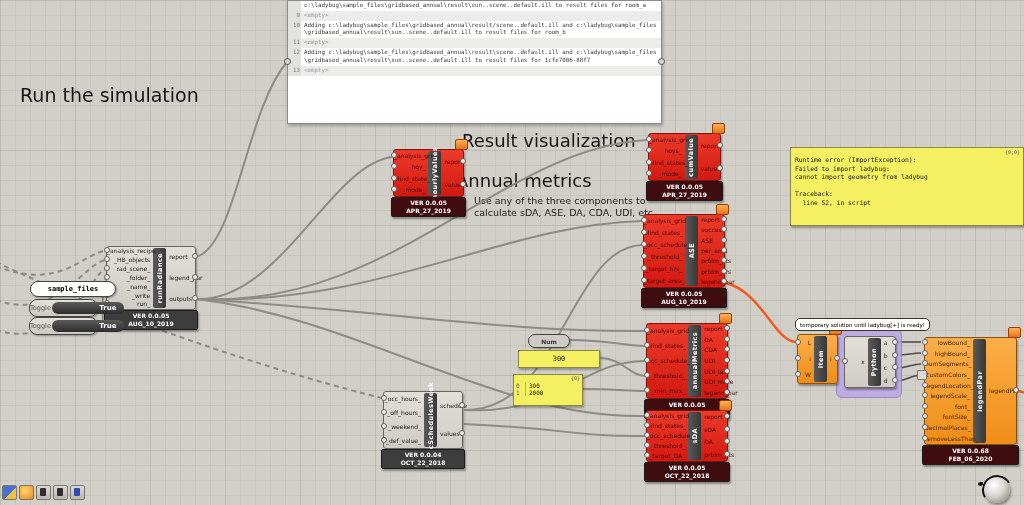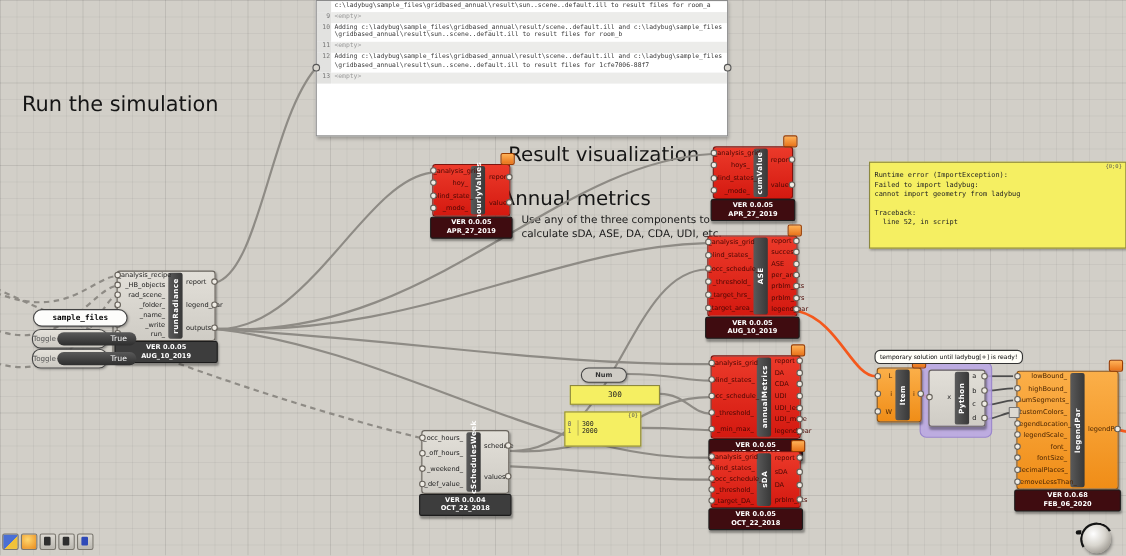--- a/index.html
+++ b/index.html
@@ -72,21 +72,21 @@
   .mval{padding-left:3px;}
   .capsule{position:absolute;border:1px solid #444;border-radius:8px;display:flex;
     align-items:center;z-index:5;box-shadow:1px 1px 2px rgba(0,0,0,.3);}
   #sample-files{left:30px;top:281px;width:84px;height:14px;background:#fdfdfb;
     justify-content:center;font-family:"DejaVu Sans Mono",monospace;font-size:7px;font-weight:bold;}
   #num-capsule{left:528px;top:334px;width:40px;height:12px;background:#cfccc5;
     justify-content:center;font-size:6px;font-weight:bold;color:#333;}
   .toggle{left:29px;width:67px;height:16px;background:linear-gradient(#e4e1da,#ccc9c2);}
   .toggle .tlabel{flex:1;text-align:center;font-size:6.5px;color:#555;}
   .toggle .tval{flex:0 0 32px;height:12px;margin:1px;background:linear-gradient(#5a5a5a,#2e2e2e);
-    border-radius:6px;color:#fff;font-size:7px;font-weight:normal;display:flex;
+    border-radius:6px;color:#fff;font-size:7px;font-weight:bold;display:flex;
     align-items:center;justify-content:center;padding-left:40px;}
   #tooltip{position:absolute;left:795px;top:318px;height:11px;padding:0 4px;background:#fffef8;
     border:1px solid #333;border-radius:5px;font-size:5.5px;display:flex;align-items:center;
     white-space:nowrap;z-index:8;}
   #pygroup{position:absolute;left:836px;top:329px;width:64px;height:67px;z-index:3;
     background:rgba(186,166,228,.85);border:1px solid #9a86cc;border-radius:6px;}
   .grip{position:absolute;left:917px;top:370px;width:8px;height:8px;background:#dcd9d2;
     border:1px solid #777;border-radius:1px;z-index:6;}
   
   #toolbar{position:absolute;left:2px;top:485px;display:flex;gap:2px;z-index:9;}

